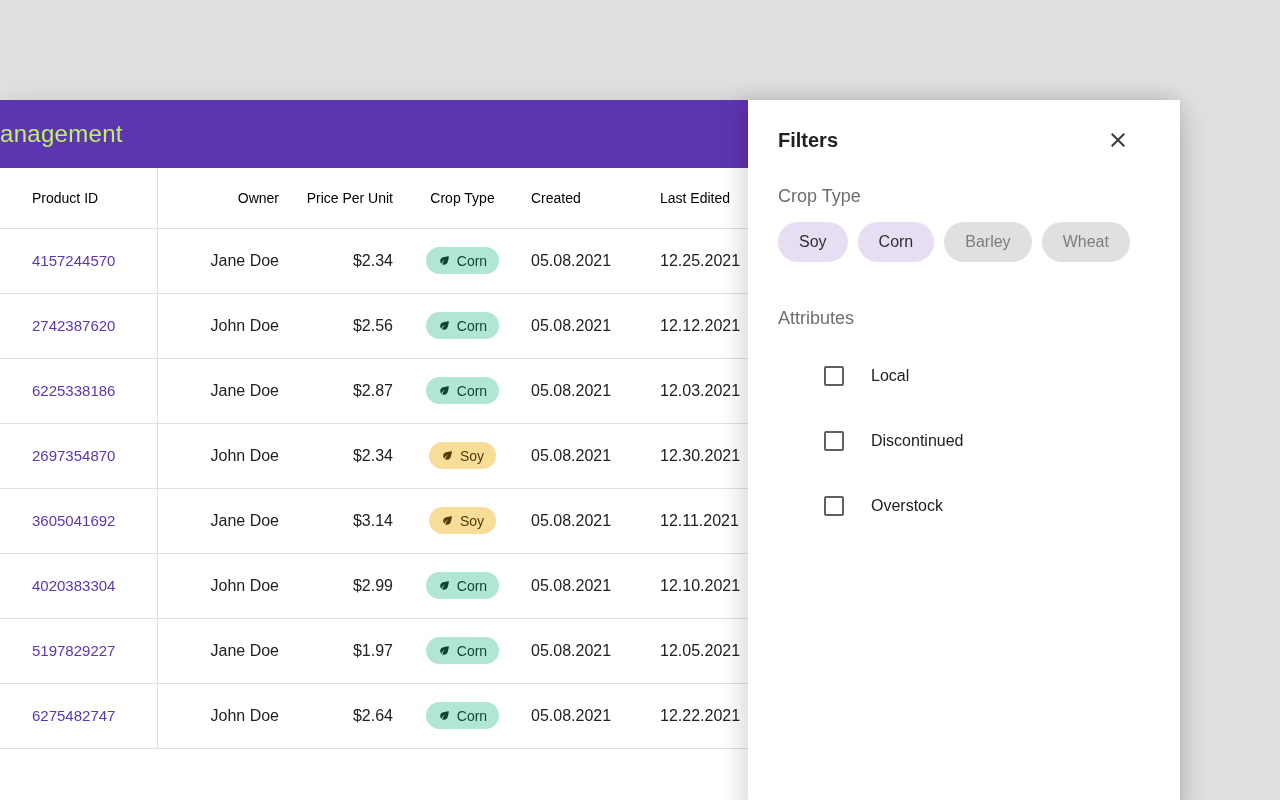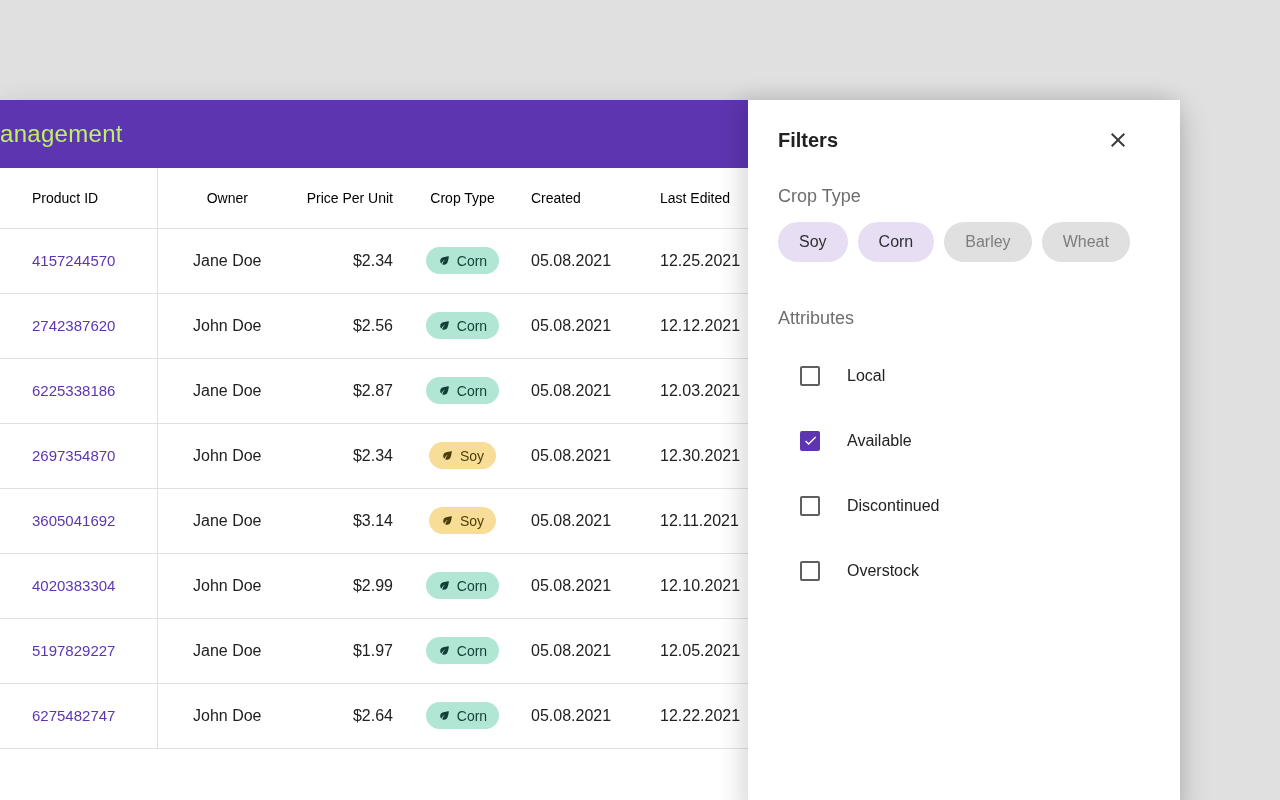--- a/index.html
+++ b/index.html
@@ -28,21 +28,21 @@
   table.grid { width:1180px; border-collapse:collapse; table-layout:fixed; }
   .grid th {
     height:60px; font-size:14px; font-weight:400; color:#000000;
     border-bottom:1px solid #e0e0e0; white-space:nowrap;
   }
   .grid td {
     height:65px; font-size:16px; color:#212121;
     border-bottom:1px solid #e0e0e0; white-space:nowrap;
   }
   .col0 { text-align:left; padding-left:32px; border-right:1px solid #e0e0e0; }
-  .col1 { text-align:center; padding-left:18px; }
+  .col1 { text-align:right; padding-left:18px; }
   .col2 { text-align:right; padding-right:2px; }
   .col3 { text-align:center; }
   .col4 { text-align:left; }
   .col5 { text-align:left; padding-left:23px; }
 
   .id-link { color:#5e35b1; font-size:15px; cursor:pointer; }
 
   .chip {
     display:inline-flex; align-items:center; gap:6px;
     height:27px; padding:0 12px; border-radius:14px;
@@ -71,21 +71,21 @@
   .section-label.attributes { margin-top:46px; }
 
   .chips { display:flex; gap:10px; margin:15px 0 0 30px; }
   .fchip {
     height:40px; display:inline-flex; align-items:center;
     padding:0 21px; border-radius:20px; font-size:16px; cursor:pointer;
   }
   .fchip.selected   { background:#e7def3; color:#2f2f2f; }
   .fchip.unselected { background:#e0e0e0; color:#7d7d7d; }
 
-  .check-rows { margin-top:14px; }
+  .check-rows { margin-top:14px;padding-left:24px; }
   .check-row { display:flex; align-items:center; height:65px; padding-left:52px; }
   .checkbox {
     width:20px; height:20px; border:2px solid #5f5f5f; border-radius:2px;
     display:inline-flex; align-items:center; justify-content:center;
     cursor:pointer; flex:0 0 auto;
   }
   .checkbox.checked { background:#5e35b1; border-color:#5e35b1; }
   .checkbox svg { width:15px; height:15px; }
   .check-label { margin-left:27px; font-size:16px; color:#212121; }
 </style>
@@ -256,28 +256,20 @@
       <span class="fchip unselected">Barley</span>
       <span class="fchip unselected">Wheat</span>
     </div>
   <div class="section-label attributes">Attributes</div>
   <div class="check-rows" id="checkboxes">
       <div class="check-row">
         <span class="checkbox"></span>
         <span class="check-label">Local</span>
       </div>
       <div class="check-row">
-        <span class="checkbox checked">
-          <svg viewBox="0 0 24 24" aria-hidden="true">
-            <path fill="#ffffff" d="M9 16.17 4.83 12l-1.42 1.41L9 19 21 7l-1.41-1.41z"></path>
-          </svg>
-        </span>
-        <span class="check-label">Available</span>
-      </div>
-      <div class="check-row">
         <span class="checkbox"></span>
         <span class="check-label">Discontinued</span>
       </div>
       <div class="check-row">
         <span class="checkbox"></span>
         <span class="check-label">Overstock</span>
       </div>
     </div>
 </div>
 

